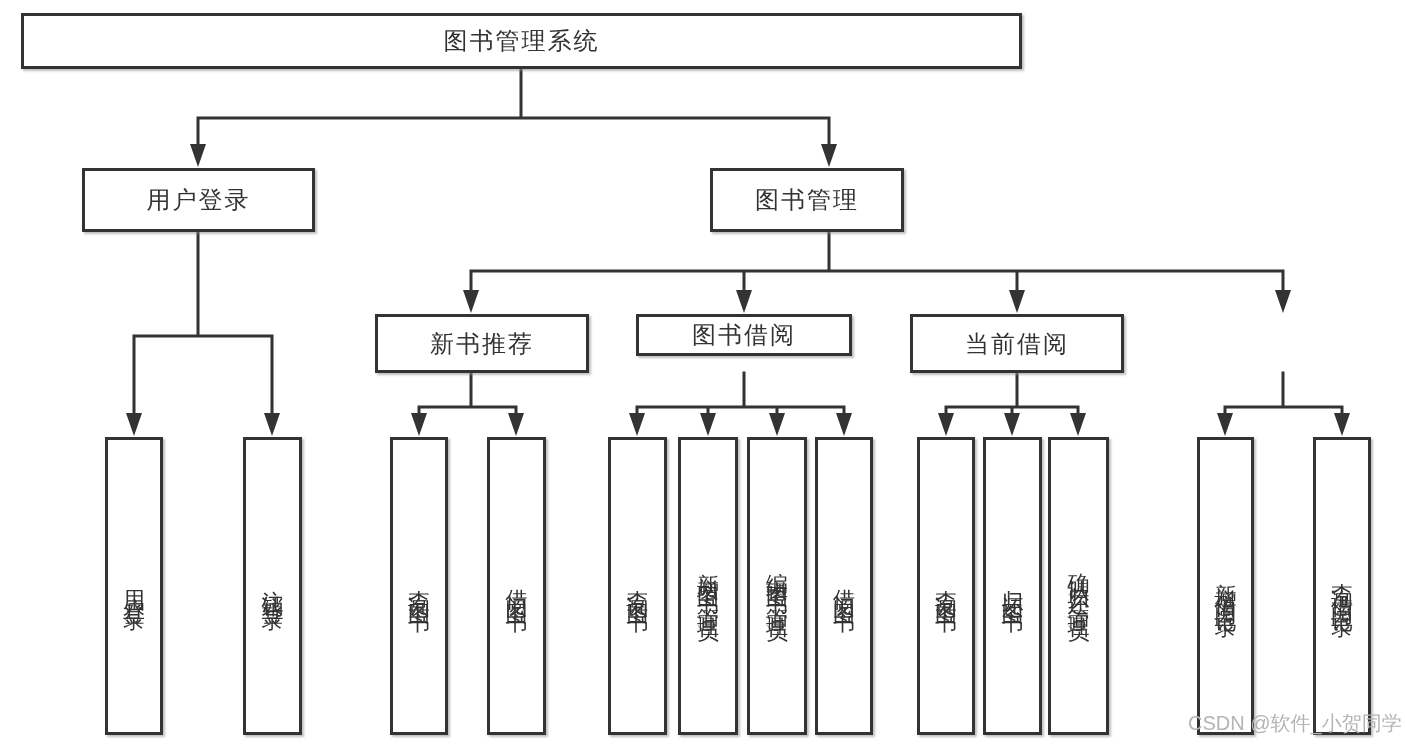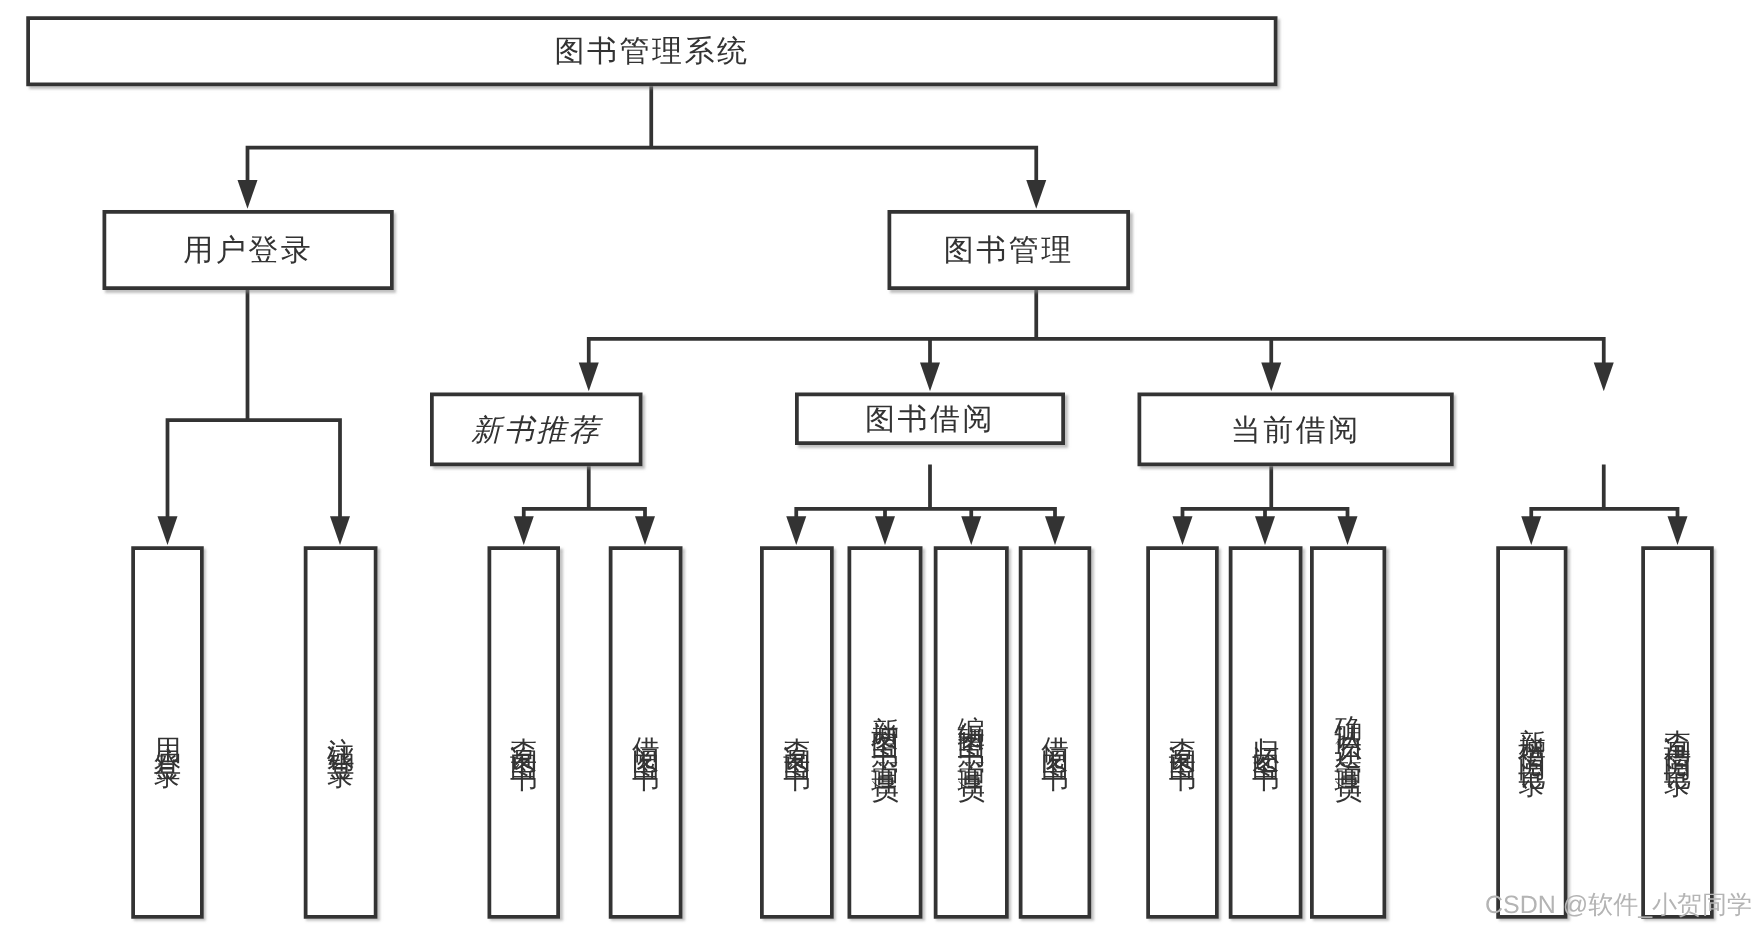--- a/index.html
+++ b/index.html
@@ -126,27 +126,27 @@
     <span>图书管理系统</span>
   </div>
 
   <div class="node h" style="left:82px; top:168px; width:233px; height:64px;">
     <span>用户登录</span>
   </div>
   <div class="node h" style="left:710px; top:168px; width:194px; height:64px;">
     <span>图书管理</span>
   </div>
 
-  <div class="node h" style="left:344px; top:314px; width:170px; height:59px;font-style:italic;">
+  <div class="node h" style="left:375px; top:314px; width:214px; height:59px;">
     <span>新书推荐</span>
   </div>
   <div class="node h" style="left:636px; top:314px; width:216px; height:42px;">
     <span>图书借阅</span>
   </div>
-  <div class="node h" style="left:910px; top:314px; width:253px; height:59px;">
+  <div class="node h" style="left:910px; top:314px; width:214px; height:59px;">
     <span>当前借阅</span>
   </div>
 
   <div class="node v" style="left:105px; top:437px; width:58px; height:298px;">
     <span class="vtext">用户登录</span>
   </div>
   <div class="node v" style="left:243px; top:437px; width:59px; height:298px;">
     <span class="vtext">注销登录</span>
   </div>
   <div class="node v" style="left:390px; top:437px; width:58px; height:298px;">

